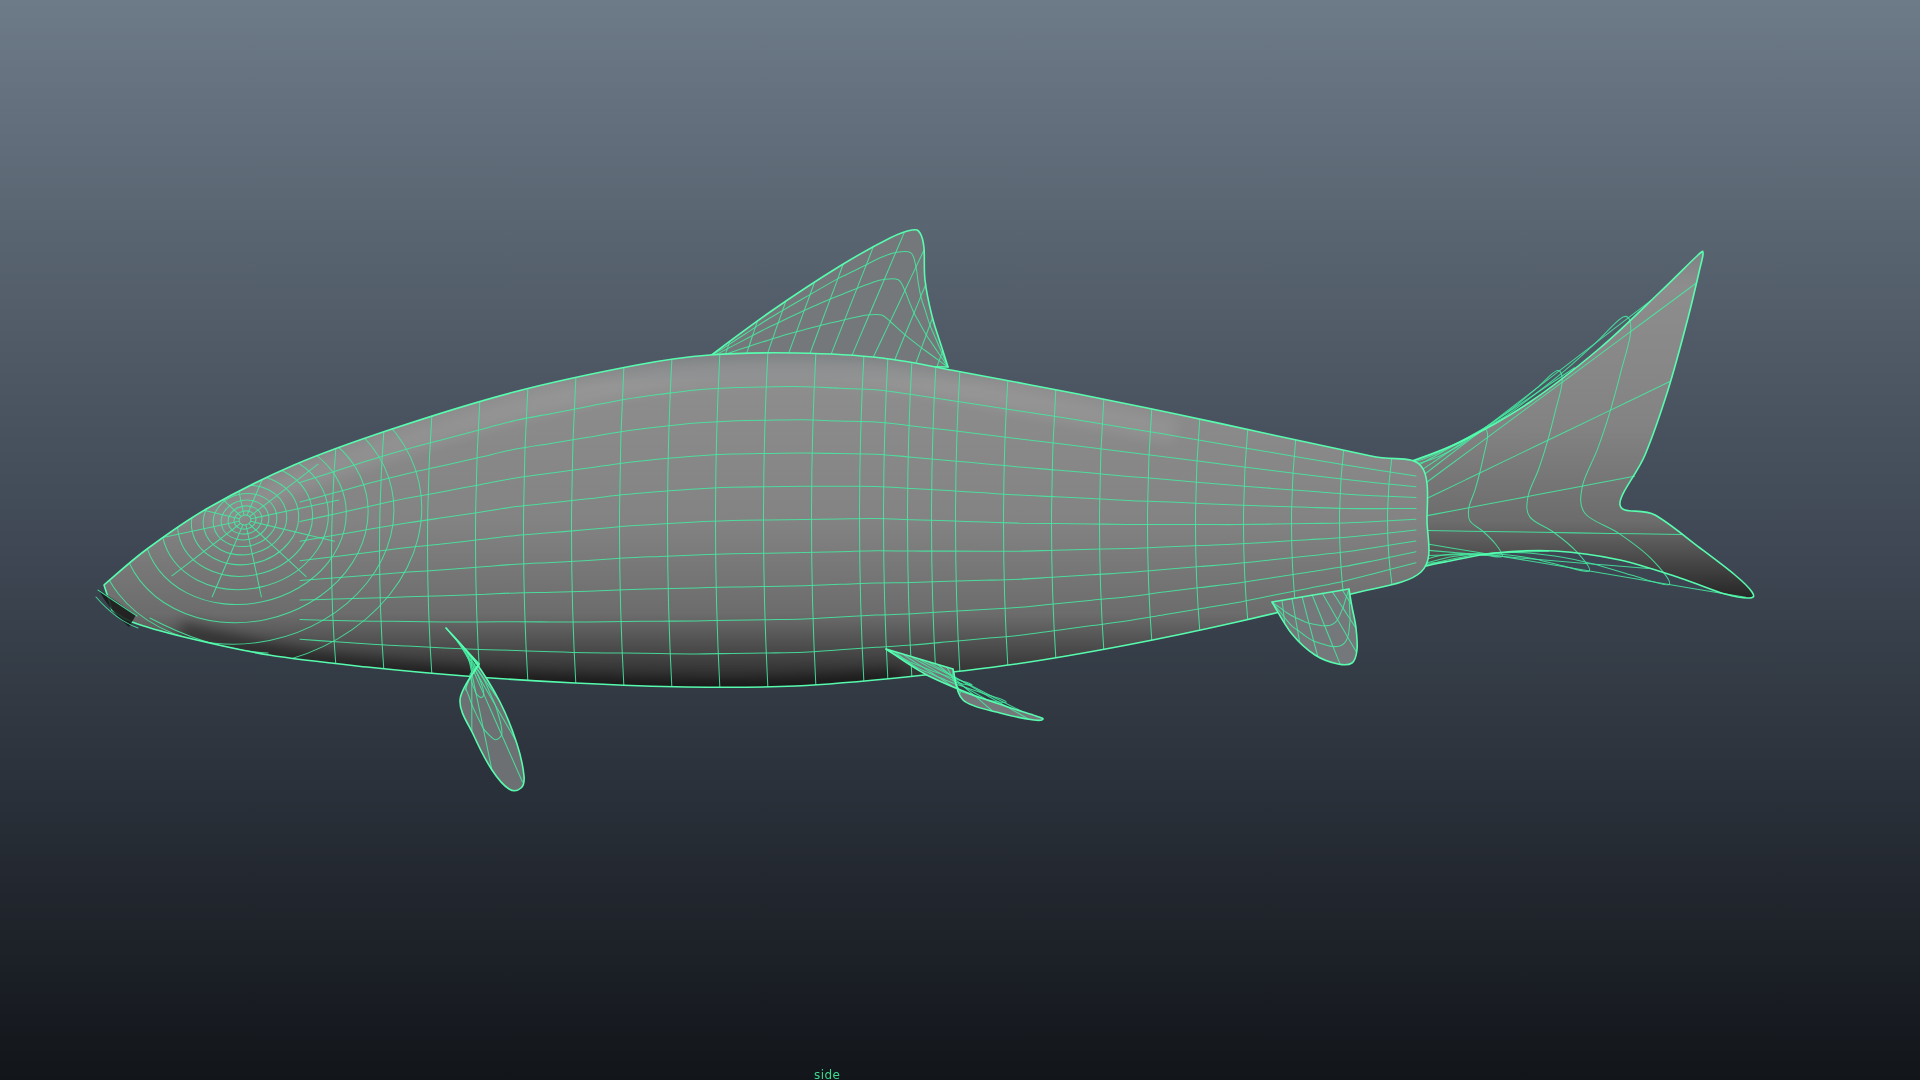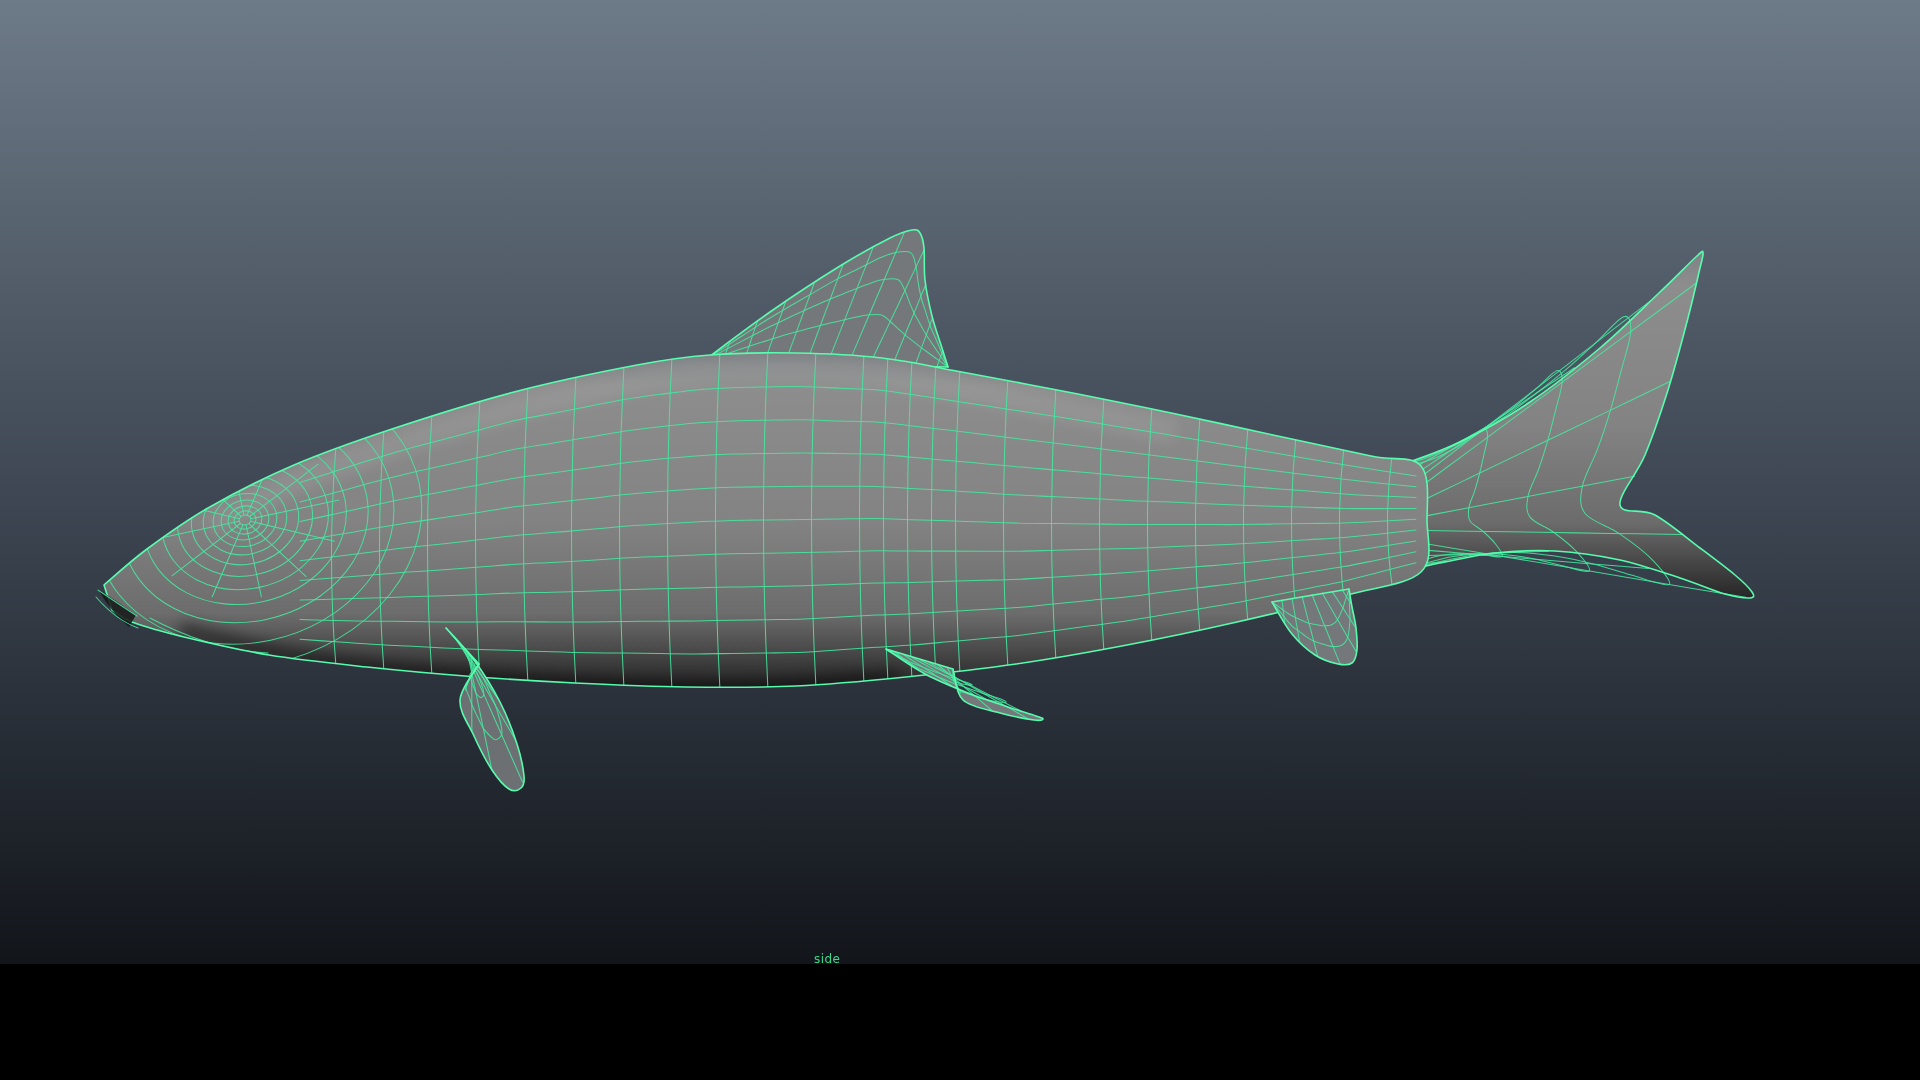--- a/index.html
+++ b/index.html
@@ -1,16 +1,16 @@
 <!DOCTYPE html>
 <html><head>
 <meta charset="utf-8">
 <style>
   html,body{margin:0;padding:0;width:1920px;height:1080px;overflow:hidden;background:#000;}
-  .viewport{position:absolute;inset:0;width:1920px;height:964px;}
+  .viewport{position:absolute;inset:0;width:1920px;height:1080px;}
   #scene{position:absolute;inset:0;display:block;width:1920px;height:1080px;}
   .camera-label{
     position:absolute;bottom:-2px;left:42.4%;
     font-family:"DejaVu Sans",sans-serif;font-size:12px;letter-spacing:.4px;
     user-select:none;
   }
 </style>
 </head>
 <body>
 

